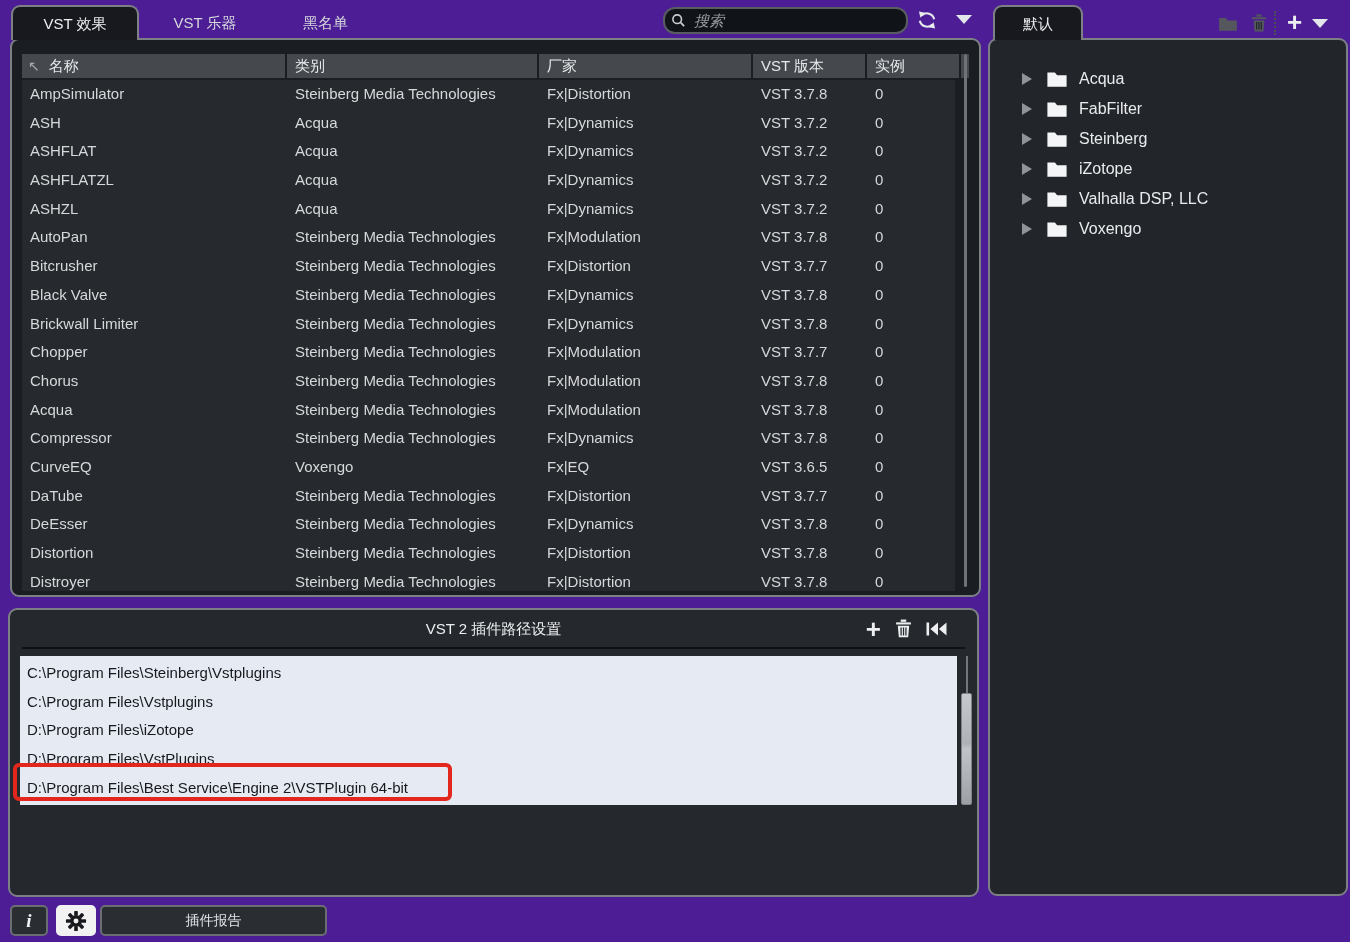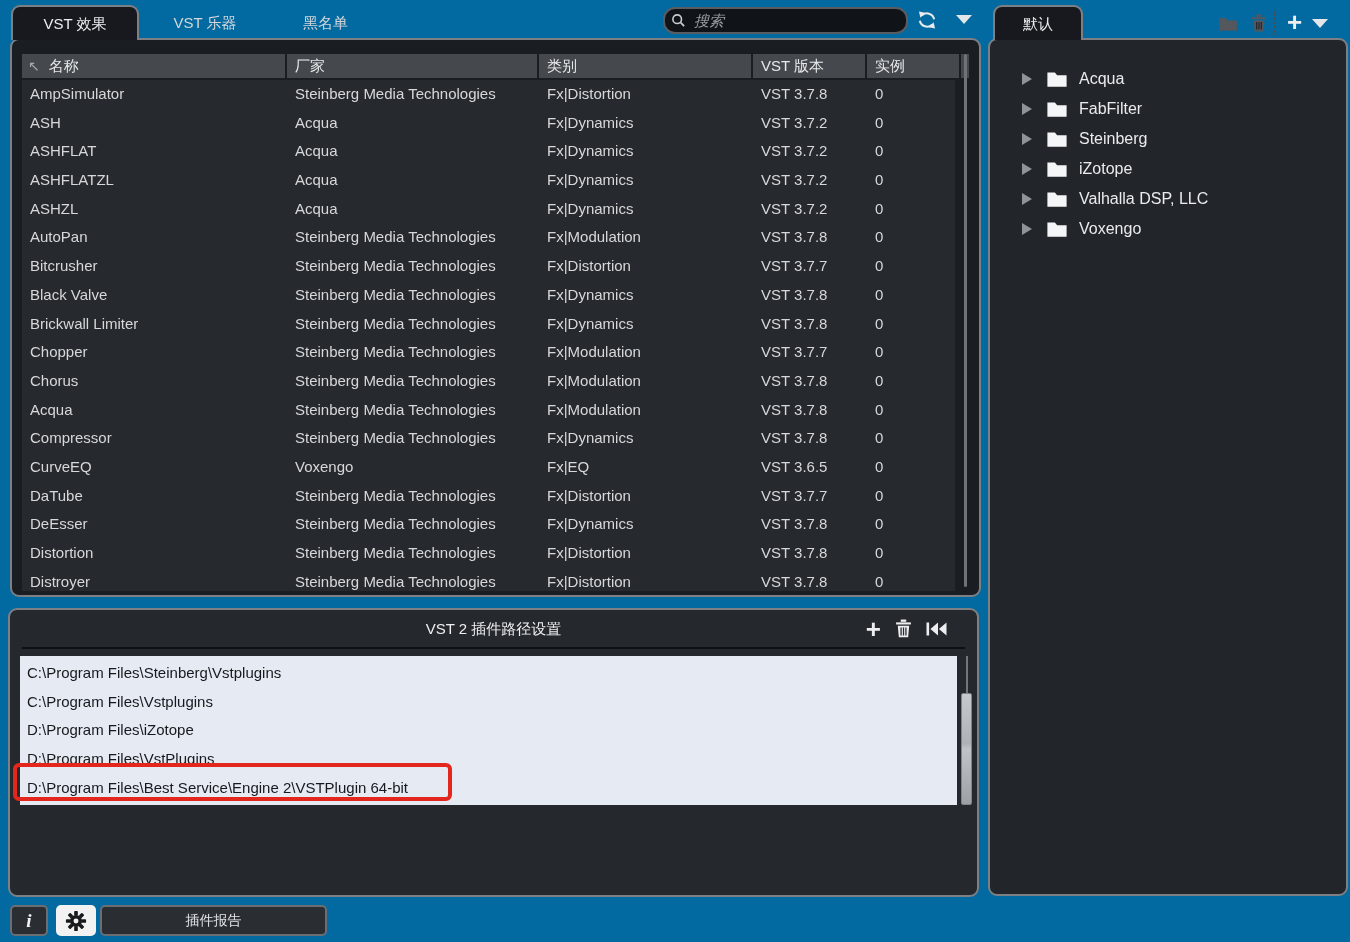--- a/index.html
+++ b/index.html
@@ -1,16 +1,16 @@
 <!DOCTYPE html>
 <html style="--red: #e3271d; --border: #7c8084; --listbg: #e6ebf3;"><head>
 <meta charset="utf-8">
 <style>
   html,body{margin:0;padding:0;background:#0a0c10;}
-  .screen{position:relative;width:1350px;height:942px;background:#0369a1;overflow:hidden;
+  .screen{position:relative;width:1350px;height:942px;background:#4c1d95;overflow:hidden;
           font-family:"Liberation Sans",sans-serif;color:#dcdfe2;}
 
   
   .tab-active{position:absolute;box-sizing:border-box;background:#17191e;
               border:2px solid var(--border,#7c8084);border-bottom:none;
               border-radius:9px 9px 0 0;z-index:3;text-align:center;
               font-size:15px;color:#eceef0;}
   .tab-fx{left:11px;top:5px;width:128px;height:35px;line-height:33px;}
   .tab-inactive{position:absolute;top:5px;height:35px;line-height:35px;text-align:center;
                 font-size:15px;color:#d4d7da;cursor:default;}
@@ -120,22 +120,22 @@
     </svg>
   </div>
   <div class="tri-down dd-left"></div>
 
   <div class="main-panel">
     <div class="thead tgrid">
       <div class="hcell first">
         <span class="sort-arrow">↖</span>
         <span>名称</span>
       </div>
+      <div class="hcell">类别</div>
       <div class="hcell">厂家</div>
-      <div class="hcell">类别</div>
       <div class="hcell">VST 版本</div>
       <div class="hcell">实例</div>
       <div class="hcell">A</div>
     </div>
     <div class="tbody">
   <div class="trow tgrid">
     <div class="cell c-name">AmpSimulator</div>
     <div class="cell c-vendor">Steinberg Media Technologies</div>
     <div class="cell c-category">Fx|Distortion</div>
     <div class="cell c-version">VST 3.7.8</div>

